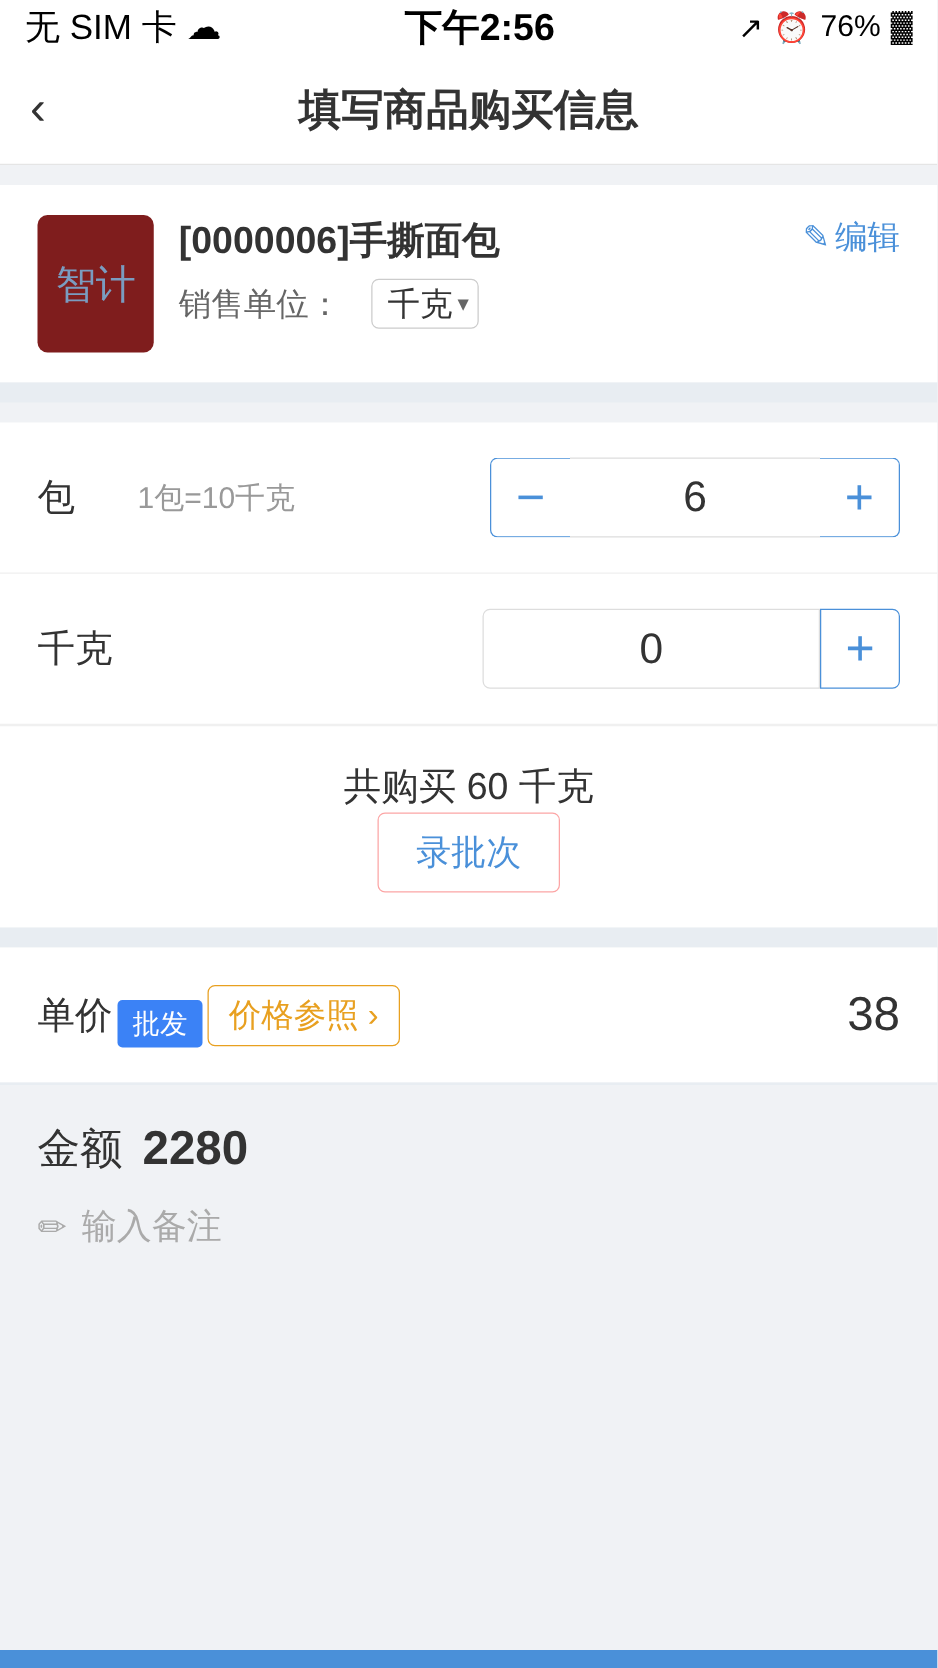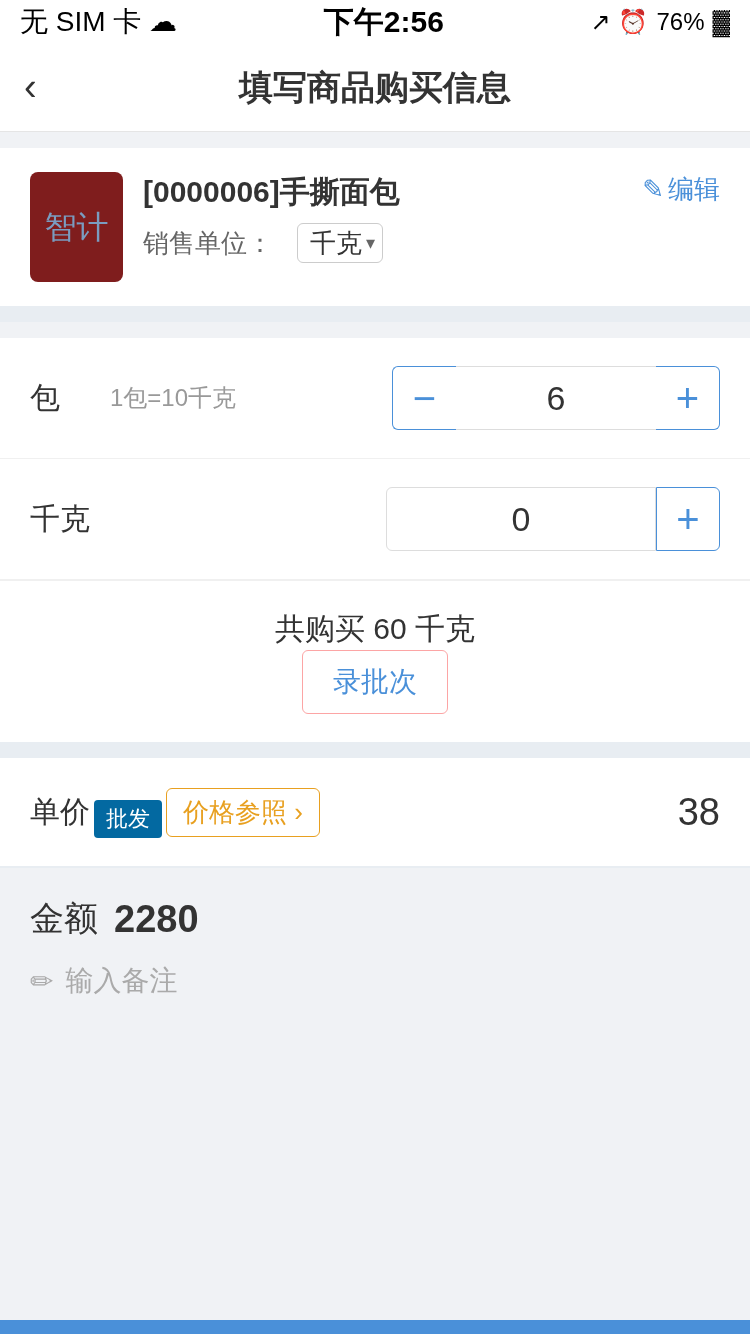--- a/index.html
+++ b/index.html
@@ -265,21 +265,21 @@
     .price-row {
       display: flex;
       align-items: center;
       gap: 4px;
     }
     .price-label {
       font-size: 30px;
       color: #333;
     }
     .price-tag {
-      background: #0369a1;
+      background: #3b82f6;
       color: #fff;
       font-size: 22px;
       padding: 4px 12px;
       border-radius: 4px;
       margin-top: 14px;
     }
     .price-ref-btn {
       border: 1.5px solid #e8a020;
       color: #e8a020;
       background: #fff;

